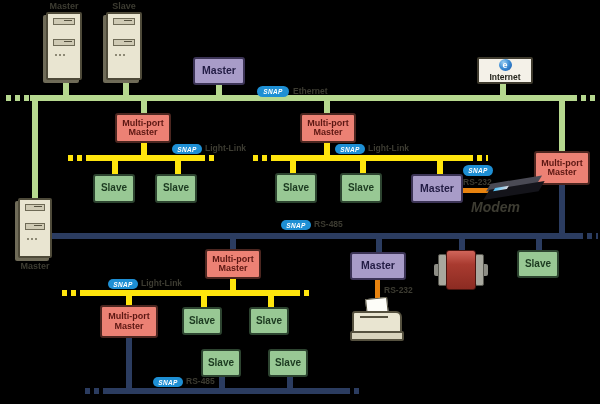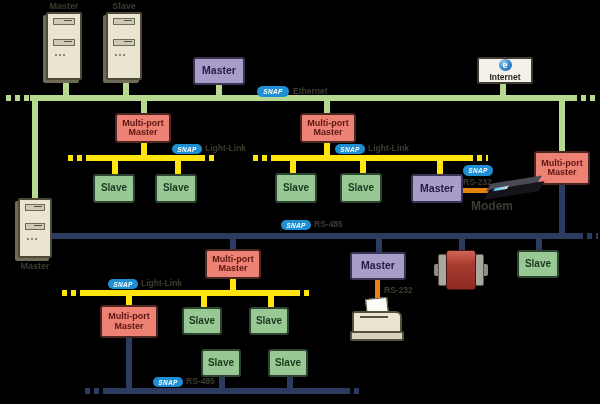--- a/index.html
+++ b/index.html
@@ -178,21 +178,21 @@
 
   <div class="node grn" style="left:275px;top:173px;width:42px;height:30px;">Slave</div>
   <div class="node grn" style="left:340px;top:173px;width:42px;height:30px;">Slave</div>
   <div class="node pur" style="left:411px;top:174px;width:52px;height:29px;">Master</div>
 
   <div class="abs" style="left:486px;top:176px;width:62px;height:28px;">
     <div class="modemtop"></div>
     <div class="modembody"></div>
     <div class="modemled"></div>
   </div>
-  <div class="caption" style="left:471px;top:199px;font-size:12px;">Modem</div>
+  <div class="caption" style="left:471px;top:199px;font-size:14px;font-style:italic;">Modem</div>
 
   <div class="node red" style="left:205px;top:249px;width:56px;height:30px;padding:0 3px;">Multi-port Master</div>
   <div class="node pur" style="left:350px;top:252px;width:56px;height:28px;">Master</div>
 
   <div class="abs" style="left:434px;top:246px;width:54px;height:48px;">
     <div class="mshaft" style="left:0;"></div>
     <div class="mshaft" style="right:0;"></div>
     <div class="mcap" style="left:4px;"></div>
     <div class="mcap" style="right:4px;"></div>
     <div class="mbody"></div>

